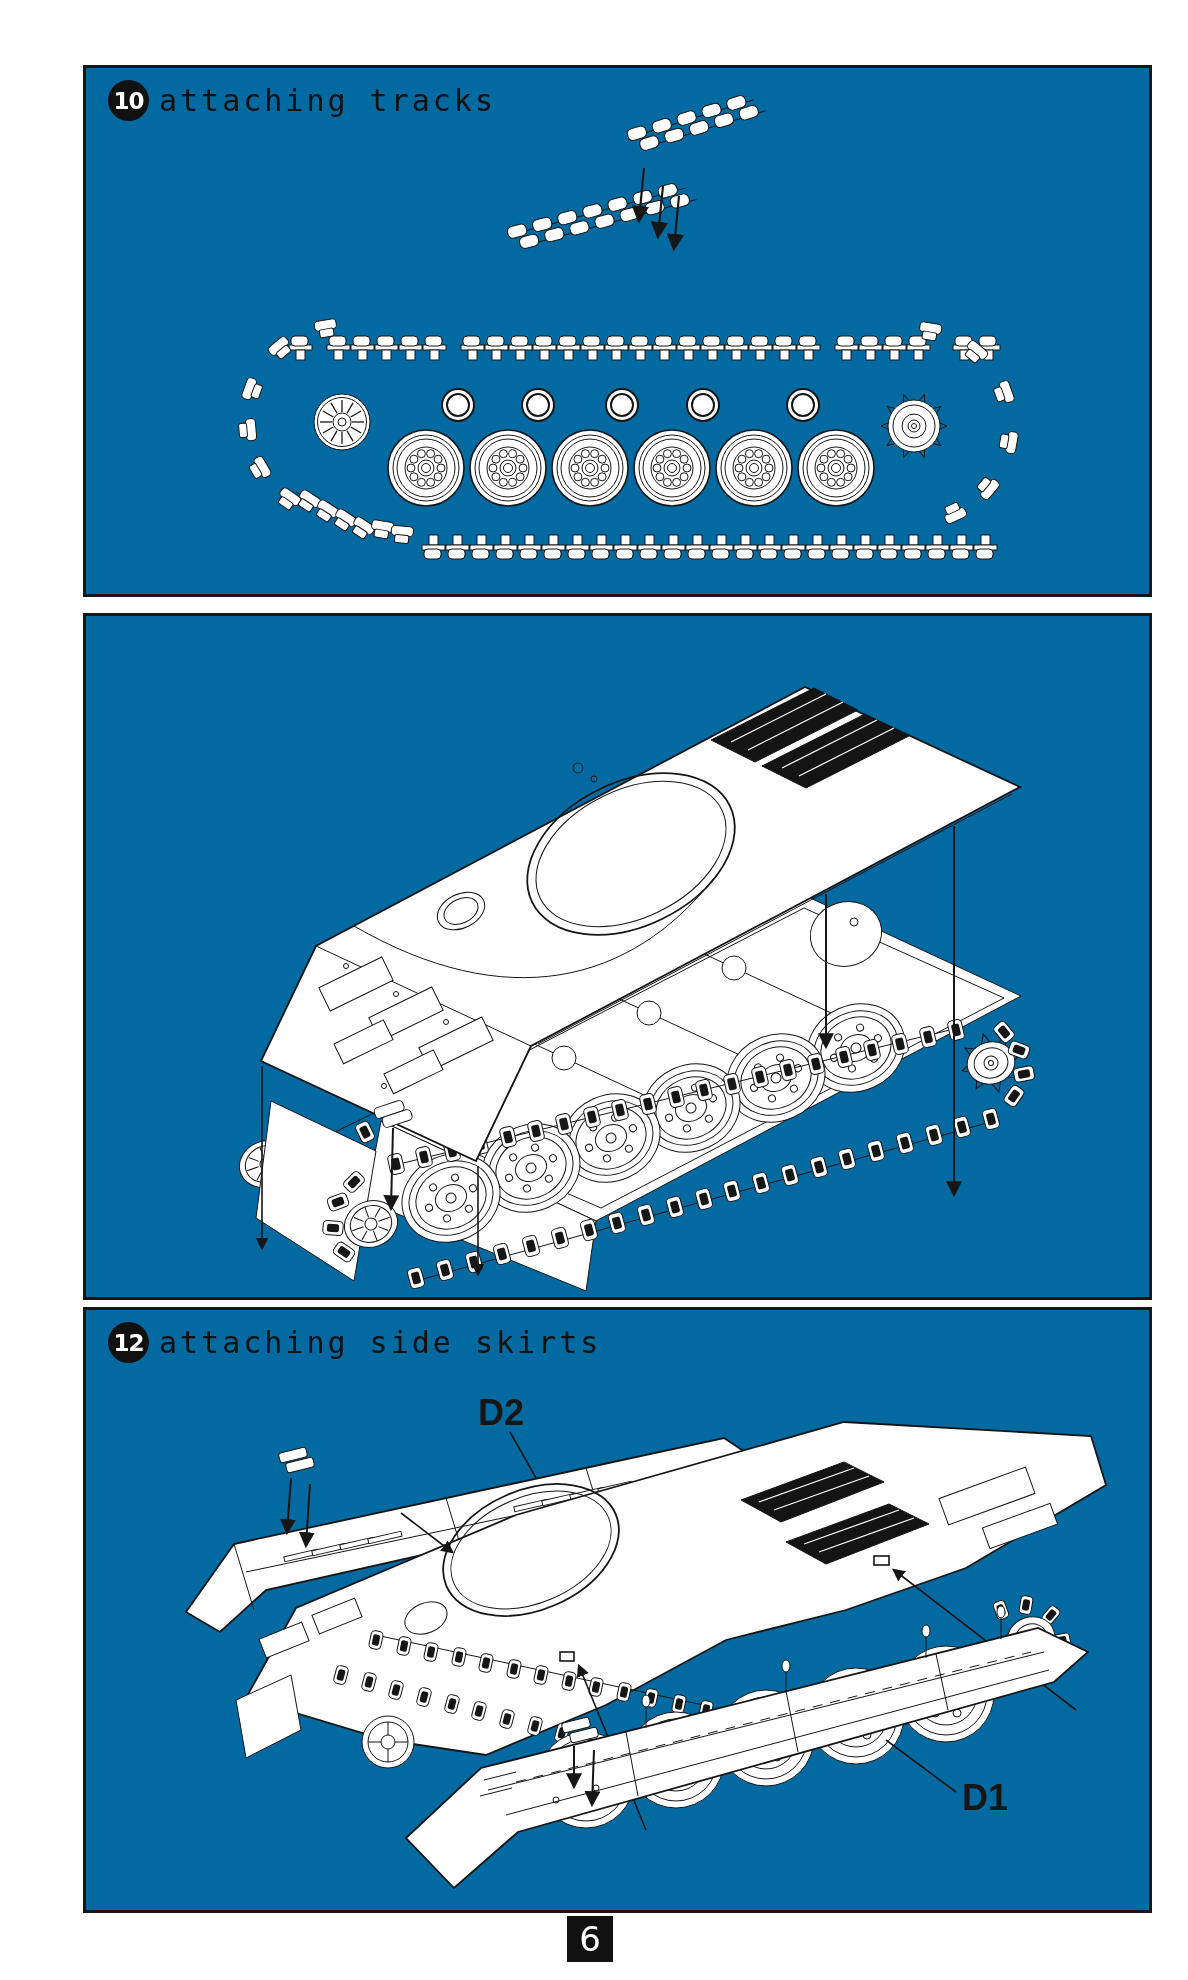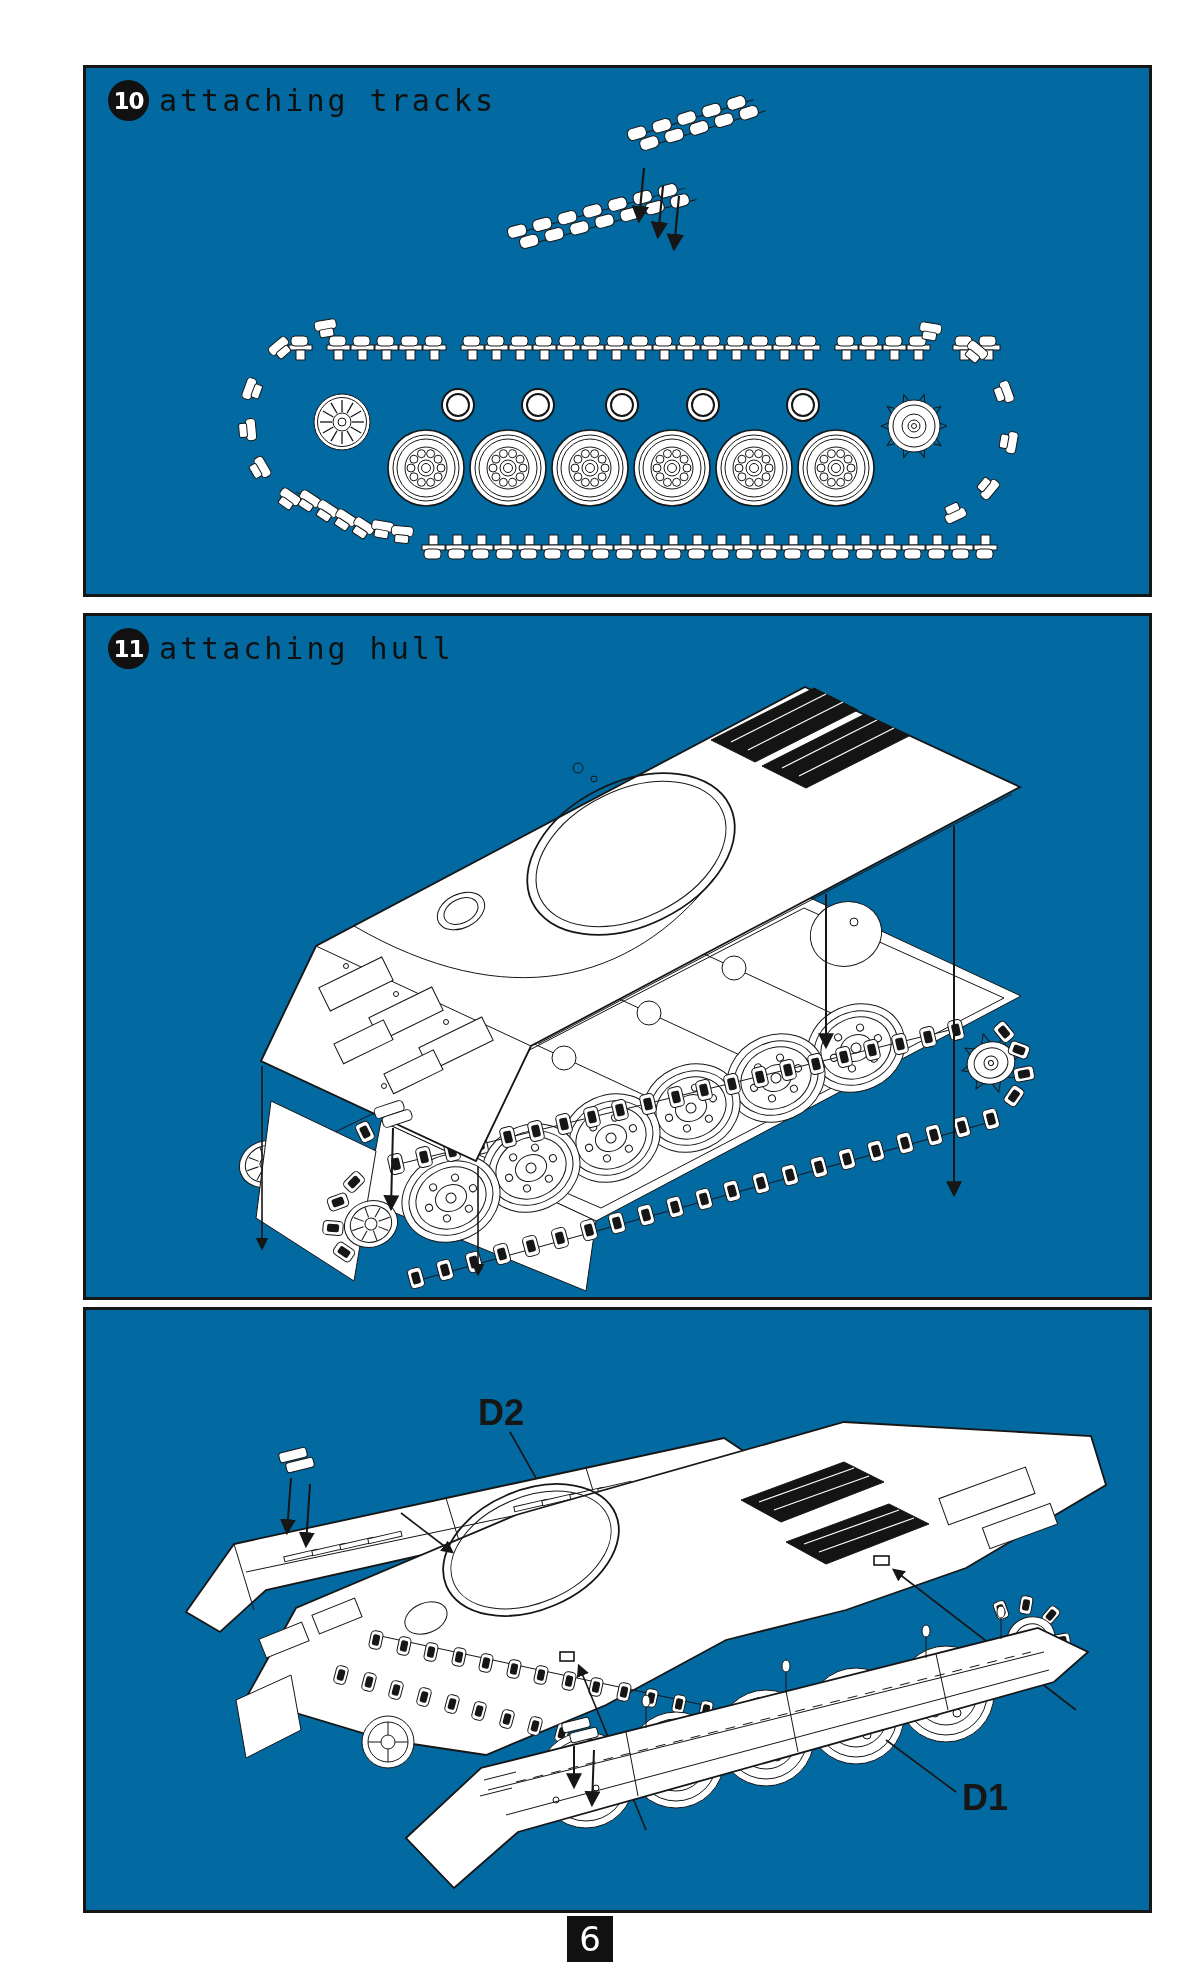--- a/index.html
+++ b/index.html
@@ -241,24 +241,20 @@
           <use href="#bl" x="791" y="467"></use>
         <use href="#bl" x="815" y="467"></use>
           <use href="#bl" x="839" y="467"></use>
           <use href="#bl" x="863" y="467"></use>
           <use href="#bl" x="887" y="467"></use>
       </g>
     </svg>
   </section>
 
   <section class="panel" id="panel-hull">
-    <div class="panel-header">
-      <div class="step-badge">11</div>
-      <div class="step-title">attaching hull</div>
-    </div>
     <svg class="art" viewBox="0 0 1063 681">
       <defs>
         <marker id="ah2" viewBox="0 0 10 10" refX="8" refY="5" markerWidth="8" markerHeight="8" orient="auto">
           <path d="M0,0 L10,5 L0,10 z" fill="#161616"></path>
         </marker>
         <g id="nub2">
             <rect class="wh" x="-7" y="-10" width="14" height="20" rx="4"></rect>
             <rect x="-4" y="-6" width="8" height="12" rx="2" fill="#161616"></rect>
           </g>
         <g id="rw2">
@@ -454,20 +450,24 @@
         <line x1="176" y1="450" x2="176" y2="632" marker-end="url(#ah2)"></line>
         <line x1="392" y1="550" x2="392" y2="658" marker-end="url(#ah2)"></line>
         <line x1="307" y1="512" x2="305" y2="592" marker-end="url(#ah2)" stroke-width="2"></line>
         <line x1="740" y1="278" x2="740" y2="430" marker-end="url(#ah2)" stroke-width="2"></line>
         <line x1="868" y1="210" x2="868" y2="578" marker-end="url(#ah2)" stroke-width="2"></line>
       </g>
     </svg>
   </section>
 
   <section class="panel" id="panel-skirts">
+    <div class="panel-header">
+      <div class="step-badge">12</div>
+      <div class="step-title">attaching side skirts</div>
+    </div>
     <svg class="art" viewBox="0 0 1063 600">
       <defs>
         <marker id="ah3" viewBox="0 0 10 10" refX="8" refY="5" markerWidth="8" markerHeight="8" orient="auto">
           <path d="M0,0 L10,5 L0,10 z" fill="#161616"></path>
         </marker>
         <g id="nub3">
             <rect class="wh" x="-6" y="-9" width="12" height="18" rx="4"></rect>
             <rect x="-3.5" y="-5.5" width="7" height="11" rx="2" fill="#161616"></rect>
           </g>
         <g id="rw3">

